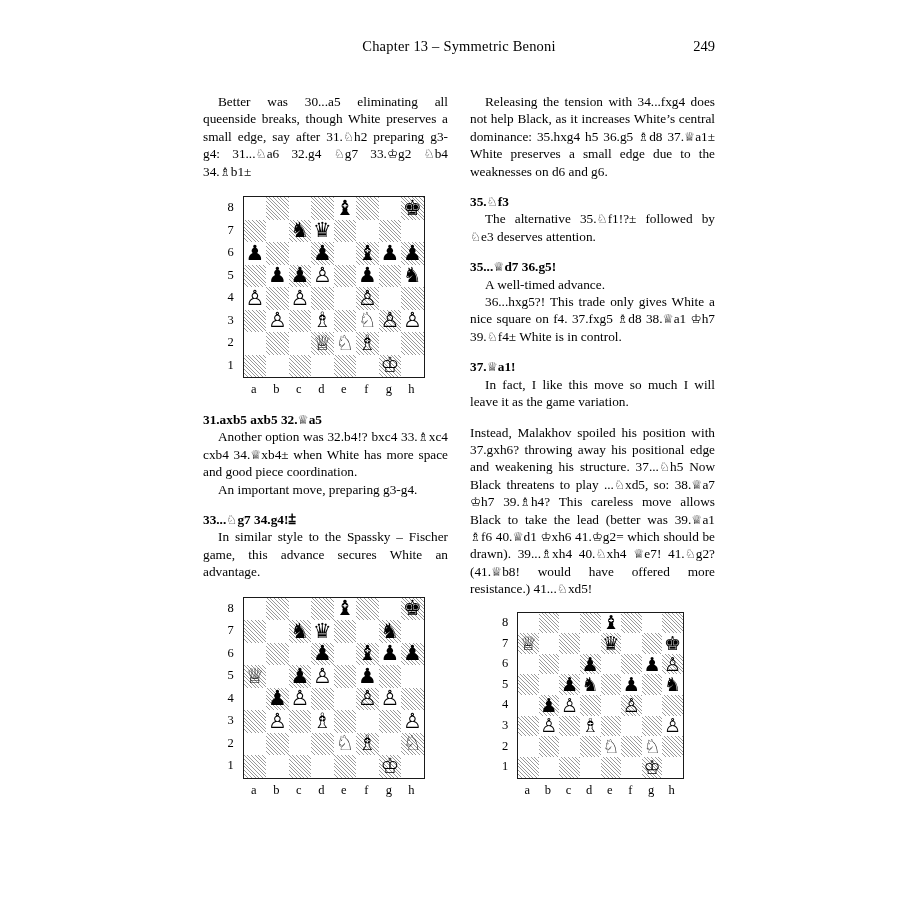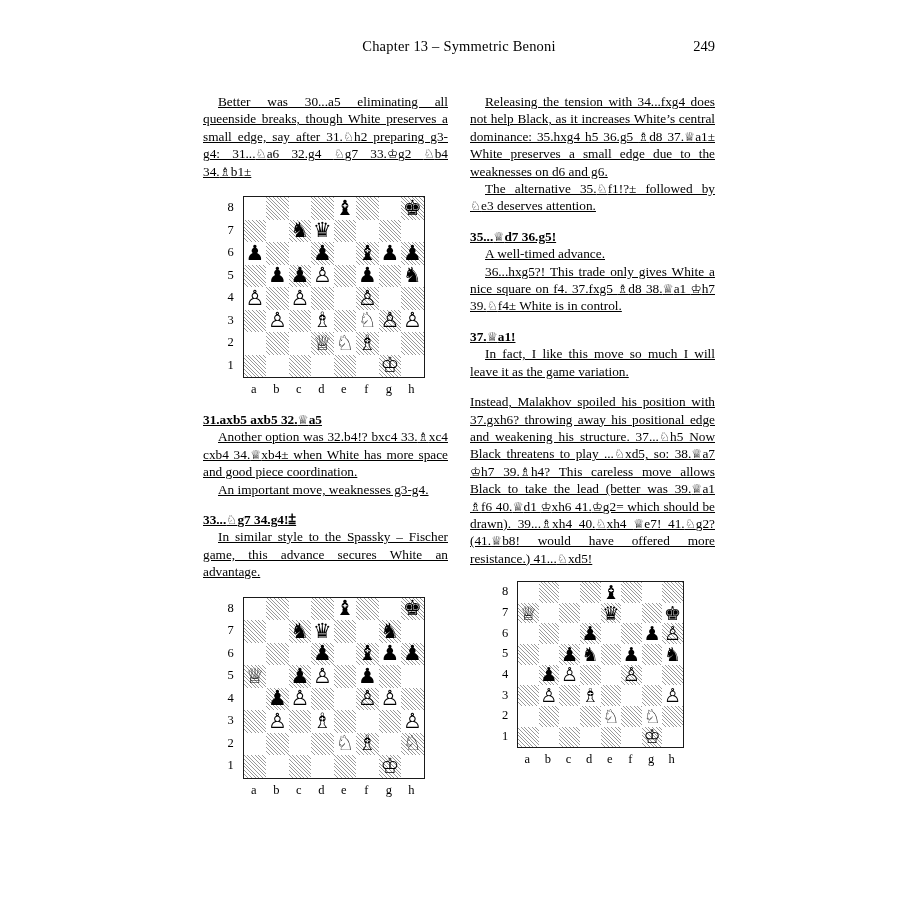--- a/index.html
+++ b/index.html
@@ -51,21 +51,21 @@
     width: 245px;
     font-size: 13.3px;
     line-height: 17.4px;
     text-align: justify;
     text-justify: inter-word;
     hyphens: none;
   }
   .col-left  { left: 203px; }
   .col-right { left: 470px; }
 
-  p { margin: 0; text-decoration: underline; }
+  p { margin: 0; }
   .para        { text-indent: 15px; margin: 0; }
   .para-flush  { text-indent: 0; margin: 0; }
   .movehead    { font-weight: bold; text-indent: 0; margin-top: 13px; }
 
   .cpc { font-family: "DejaVu Sans", sans-serif; font-size: 12.4px; }
 
   
   .diagram { position: absolute; }
   .board {
     position: relative;
@@ -220,21 +220,21 @@
           <div class="filelab" style="left: 65px; top: 185px; width: 22.5px;">c</div>
           <div class="filelab" style="left: 87.5px; top: 185px; width: 22.5px;">d</div>
           <div class="filelab" style="left: 110px; top: 185px; width: 22.5px;">e</div>
           <div class="filelab" style="left: 132.5px; top: 185px; width: 22.5px;">f</div>
           <div class="filelab" style="left: 155px; top: 185px; width: 22.5px;">g</div>
           <div class="filelab" style="left: 177.5px; top: 185px; width: 22.5px;">h</div>
         </div>
       </div>
       <p class="movehead">31.axb5 axb5 32.<span class="cpc">♕</span>a5</p>
       <p class="para">Another option was 32.b4!? bxc4 33.<span class="cpc">♗</span>xc4 cxb4 34.<span class="cpc">♕</span>xb4± when White has more space and good piece coordination.</p>
-      <p class="para">An important move, weaknesses g3-g4.</p>
+      <p class="para">An important move, preparing g3-g4.</p>
       <p class="movehead">33...<span class="cpc">♘</span>g7 34.g4!⩲</p>
       <p class="para">In similar style to the Spassky – Fischer game, this advance secures White an advantage.</p>
       <div style="margin: 16px 0px 12px;">
         <div class="diagram" style="position: relative; width: 206px; height: 202px; margin: 0px auto;">
           <div class="board" style="position: absolute; left: 20px; top: 0px; width: 180px; height: 180px;">
             <div class="sq" style="left: 0px; top: 0px; width: 22.5px; height: 22.5px;"></div>
             <div class="sq dark" style="left: 22.5px; top: 0px; width: 22.5px; height: 22.5px;"></div>
             <div class="sq" style="left: 45px; top: 0px; width: 22.5px; height: 22.5px;"></div>
             <div class="sq dark" style="left: 67.5px; top: 0px; width: 22.5px; height: 22.5px;"></div>
             <div class="sq" style="left: 90px; top: 0px; width: 22.5px; height: 22.5px;"></div>
@@ -337,20 +337,21 @@
           <div class="filelab" style="left: 110px; top: 185px; width: 22.5px;">e</div>
           <div class="filelab" style="left: 132.5px; top: 185px; width: 22.5px;">f</div>
           <div class="filelab" style="left: 155px; top: 185px; width: 22.5px;">g</div>
           <div class="filelab" style="left: 177.5px; top: 185px; width: 22.5px;">h</div>
         </div>
       </div>
     </div>
 
   <div class="col col-right" id="col-right">
       <p class="para">Releasing the tension with 34...fxg4 does not help Black, as it increases White’s central dominance: 35.hxg4 h5 36.g5 <span class="cpc">♗</span>d8 37.<span class="cpc">♕</span>a1± White preserves a small edge due to the weaknesses on d6 and g6.</p>
+      <p class="movehead">35.<span class="cpc">♘</span>f3</p>
       <p class="para">The alternative 35.<span class="cpc">♘</span>f1!?± followed by <span class="cpc">♘</span>e3 deserves attention.</p>
       <p class="movehead">35...<span class="cpc">♕</span>d7 36.g5!</p>
       <p class="para">A well-timed advance.</p>
       <p class="para">36...hxg5?! This trade only gives White a nice square on f4. 37.fxg5 <span class="cpc">♗</span>d8 38.<span class="cpc">♕</span>a1 <span class="cpc">♔</span>h7 39.<span class="cpc">♘</span>f4± White is in control.</p>
       <p class="movehead">37.<span class="cpc">♕</span>a1!</p>
       <p class="para">In fact, I like this move so much I will leave it as the game variation.</p>
       <p class="para-flush" style="margin-top: 13px;">Instead, Malakhov spoiled his position with 37.gxh6? throwing away his positional edge and weakening his structure. 37...<span class="cpc">♘</span>h5 Now Black threatens to play ...<span class="cpc">♘</span>xd5, so: 38.<span class="cpc">♕</span>a7 <span class="cpc">♔</span>h7 39.<span class="cpc">♗</span>h4? This careless move allows Black to take the lead (better was 39.<span class="cpc">♕</span>a1 <span class="cpc">♗</span>f6 40.<span class="cpc">♕</span>d1 <span class="cpc">♔</span>xh6 41.<span class="cpc">♔</span>g2= which should be drawn). 39...<span class="cpc">♗</span>xh4 40.<span class="cpc">♘</span>xh4 <span class="cpc">♕</span>e7! 41.<span class="cpc">♘</span>g2? (41.<span class="cpc">♕</span>b8! would have offered more resistance.) 41...<span class="cpc">♘</span>xd5!</p>
       <div style="margin: 14px 0px 0px;">
         <div class="diagram" style="position: relative; width: 191px; height: 187px; margin: 0px auto;">
           <div class="board" style="position: absolute; left: 20px; top: 0px; width: 165px; height: 165px;">

